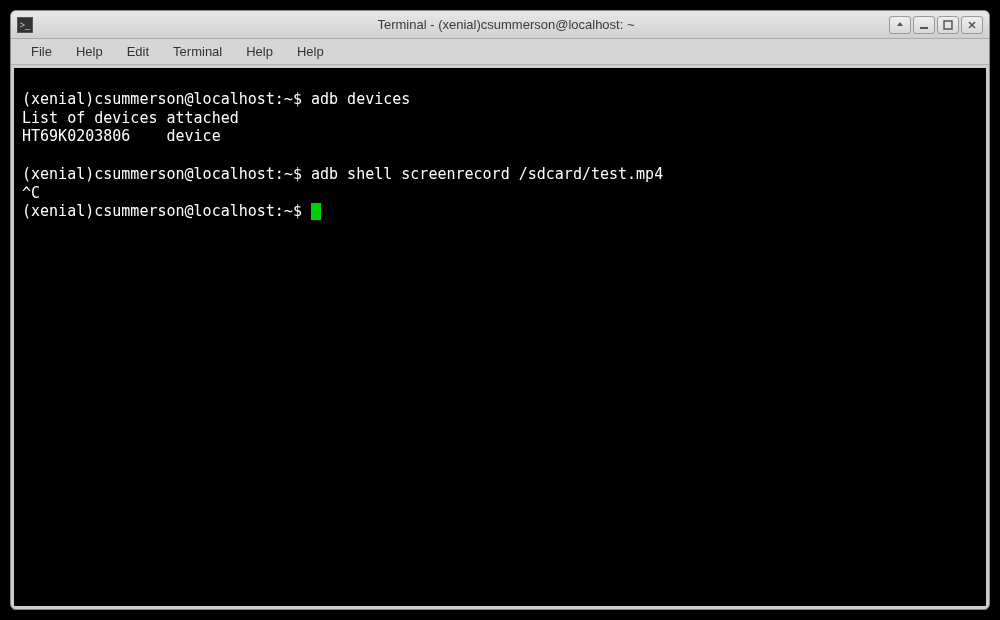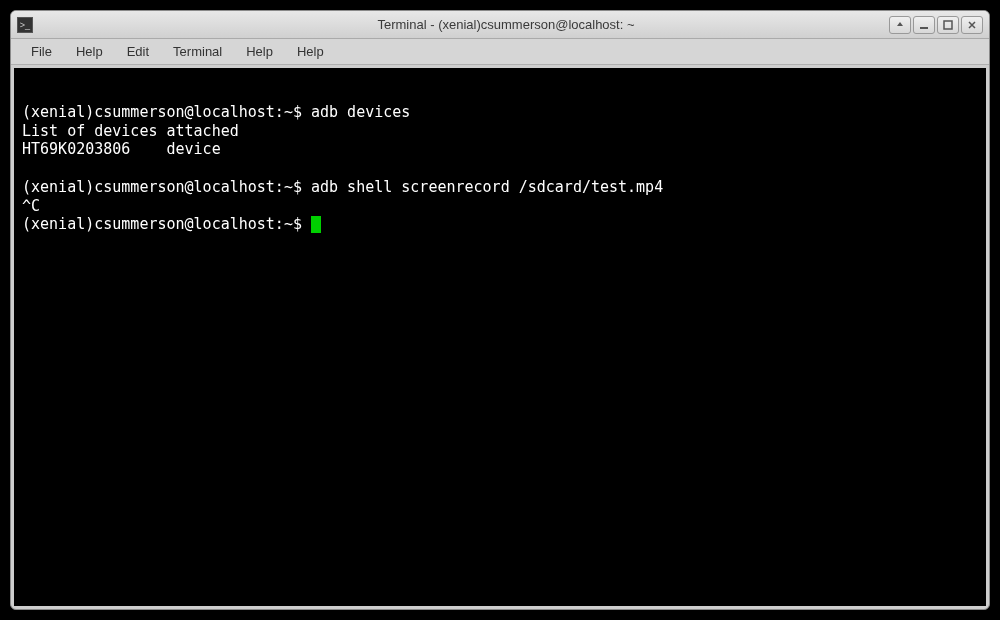--- a/index.html
+++ b/index.html
@@ -89,21 +89,21 @@
     .menu-item {
       padding: 3px 12px;
       font-size: 13px;
       color: #333;
       cursor: pointer;
       border-radius: 2px;
     }
     .terminal-area {
       flex: 1;
       background: #000;
-      padding: 16px 8px;
+      padding: 3px 8px;
       font-family: "DejaVu Sans Mono", "Liberation Mono", monospace;
       font-size: 15px;
       color: #fff;
       line-height: 1.25;
       white-space: pre;
       margin: 3px;
       position: relative;
     }
     .term-line {
       min-height: 1.25em;

